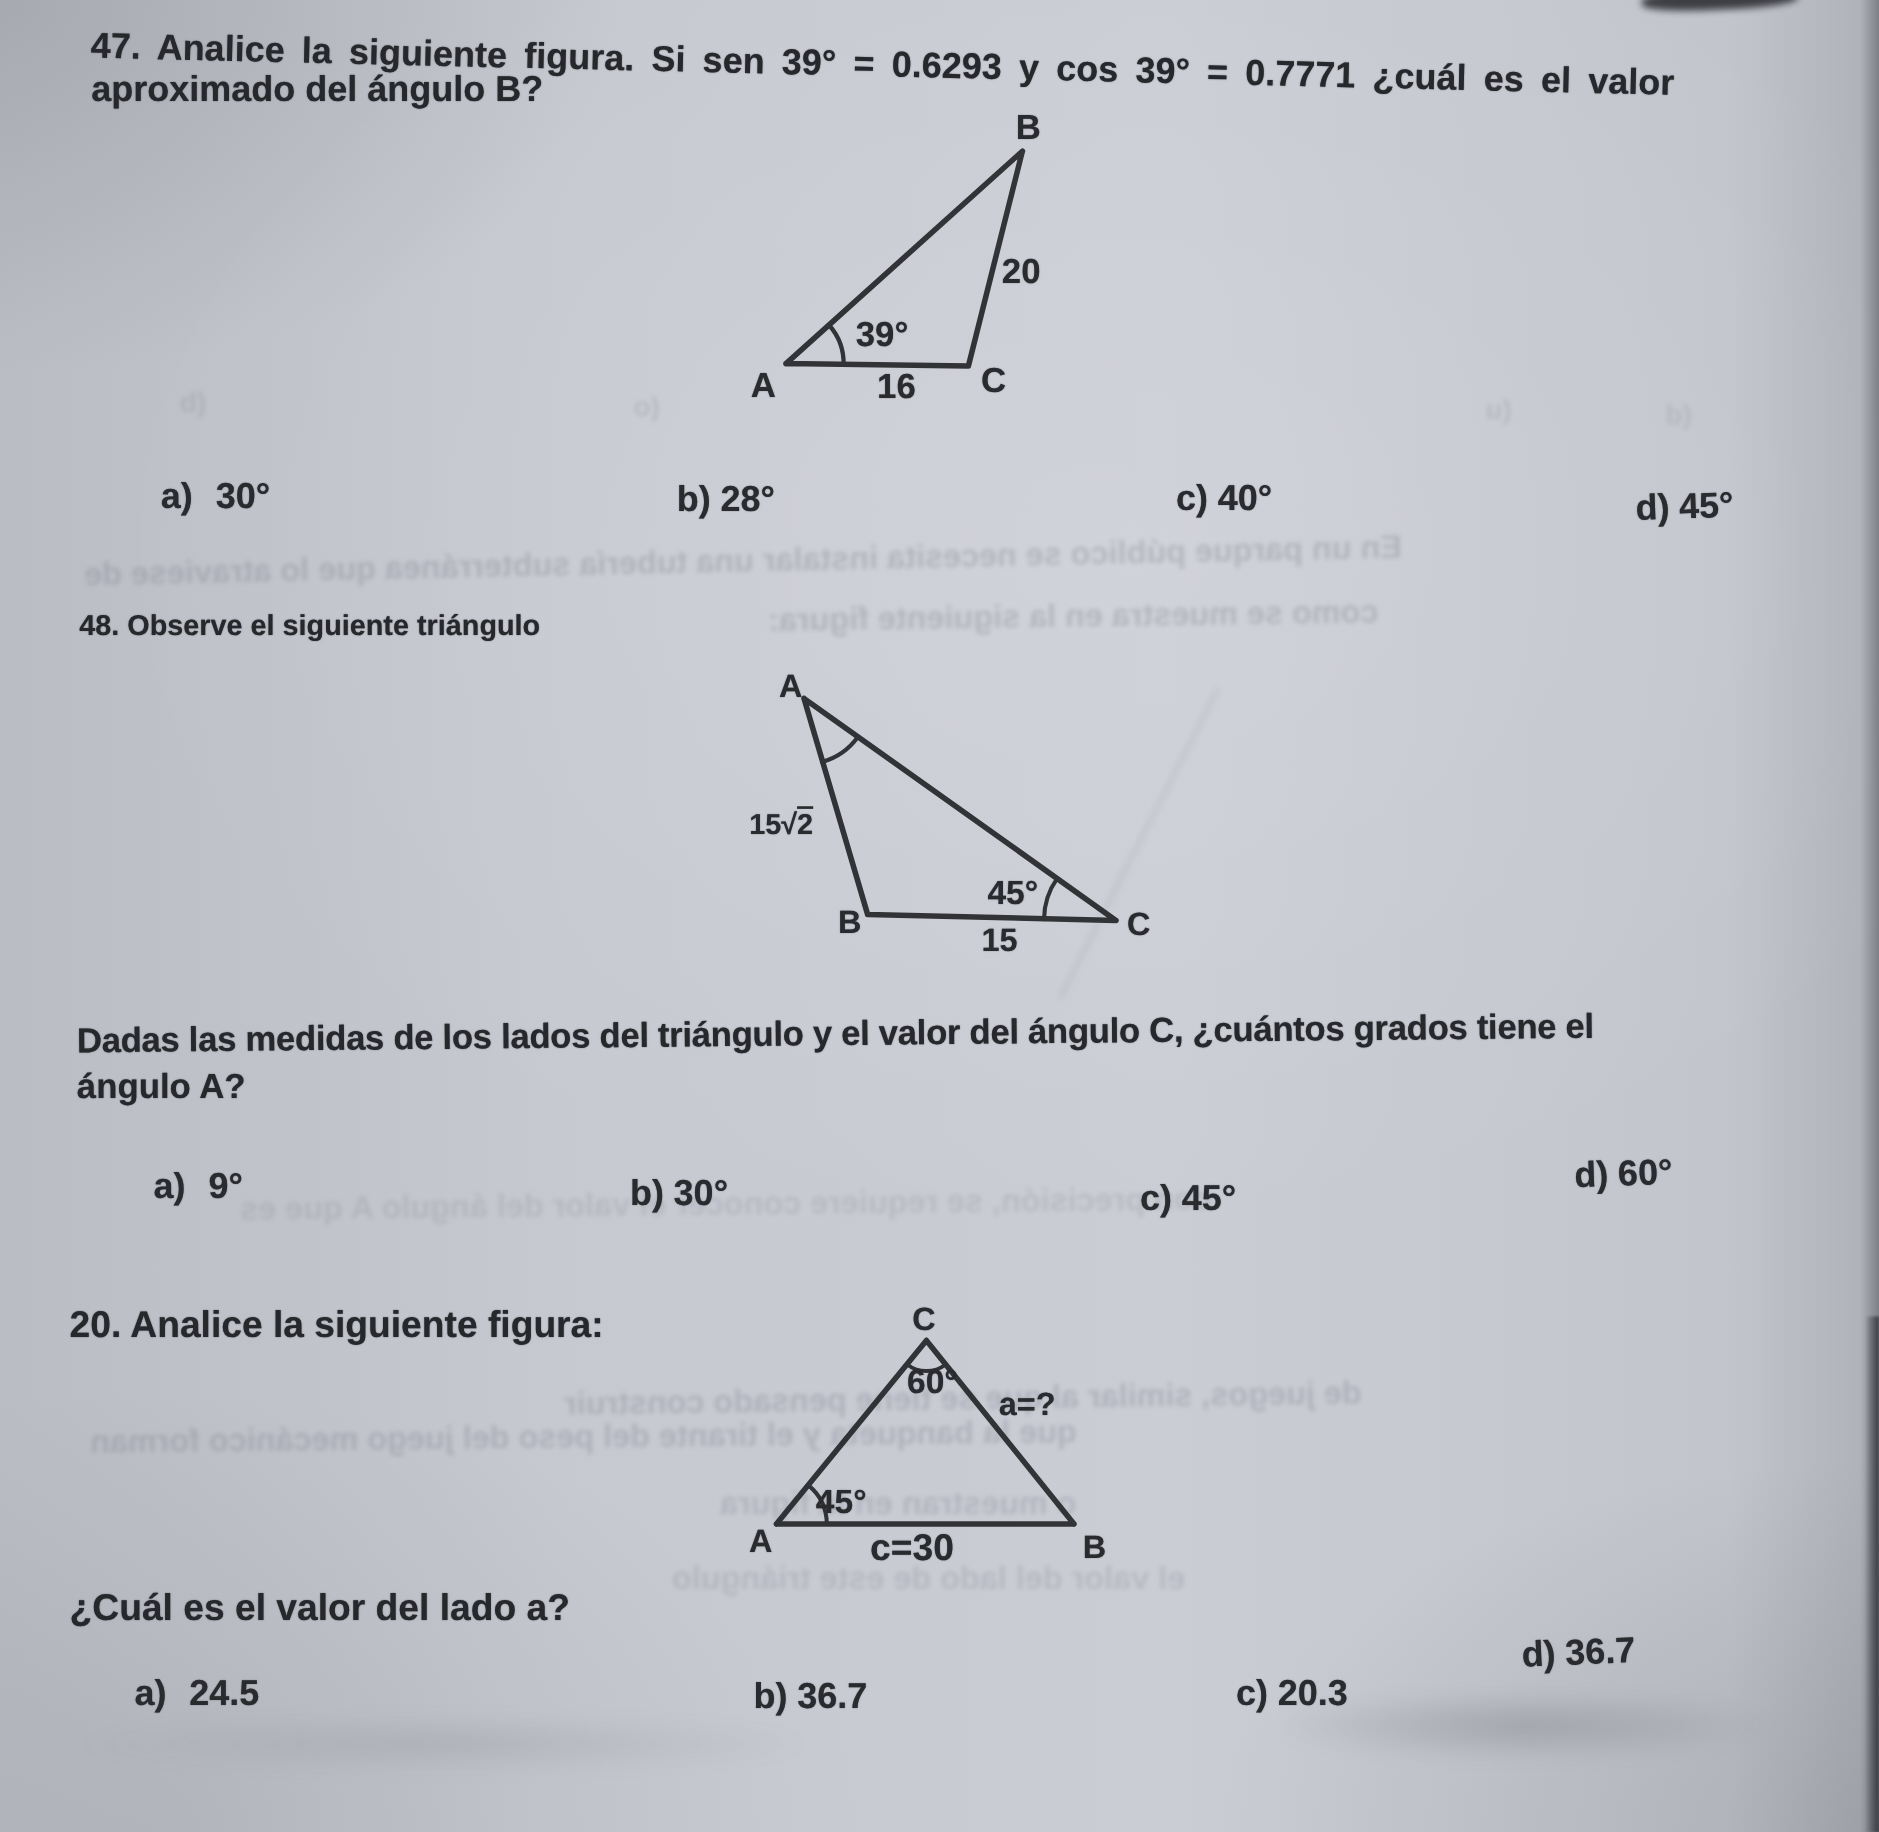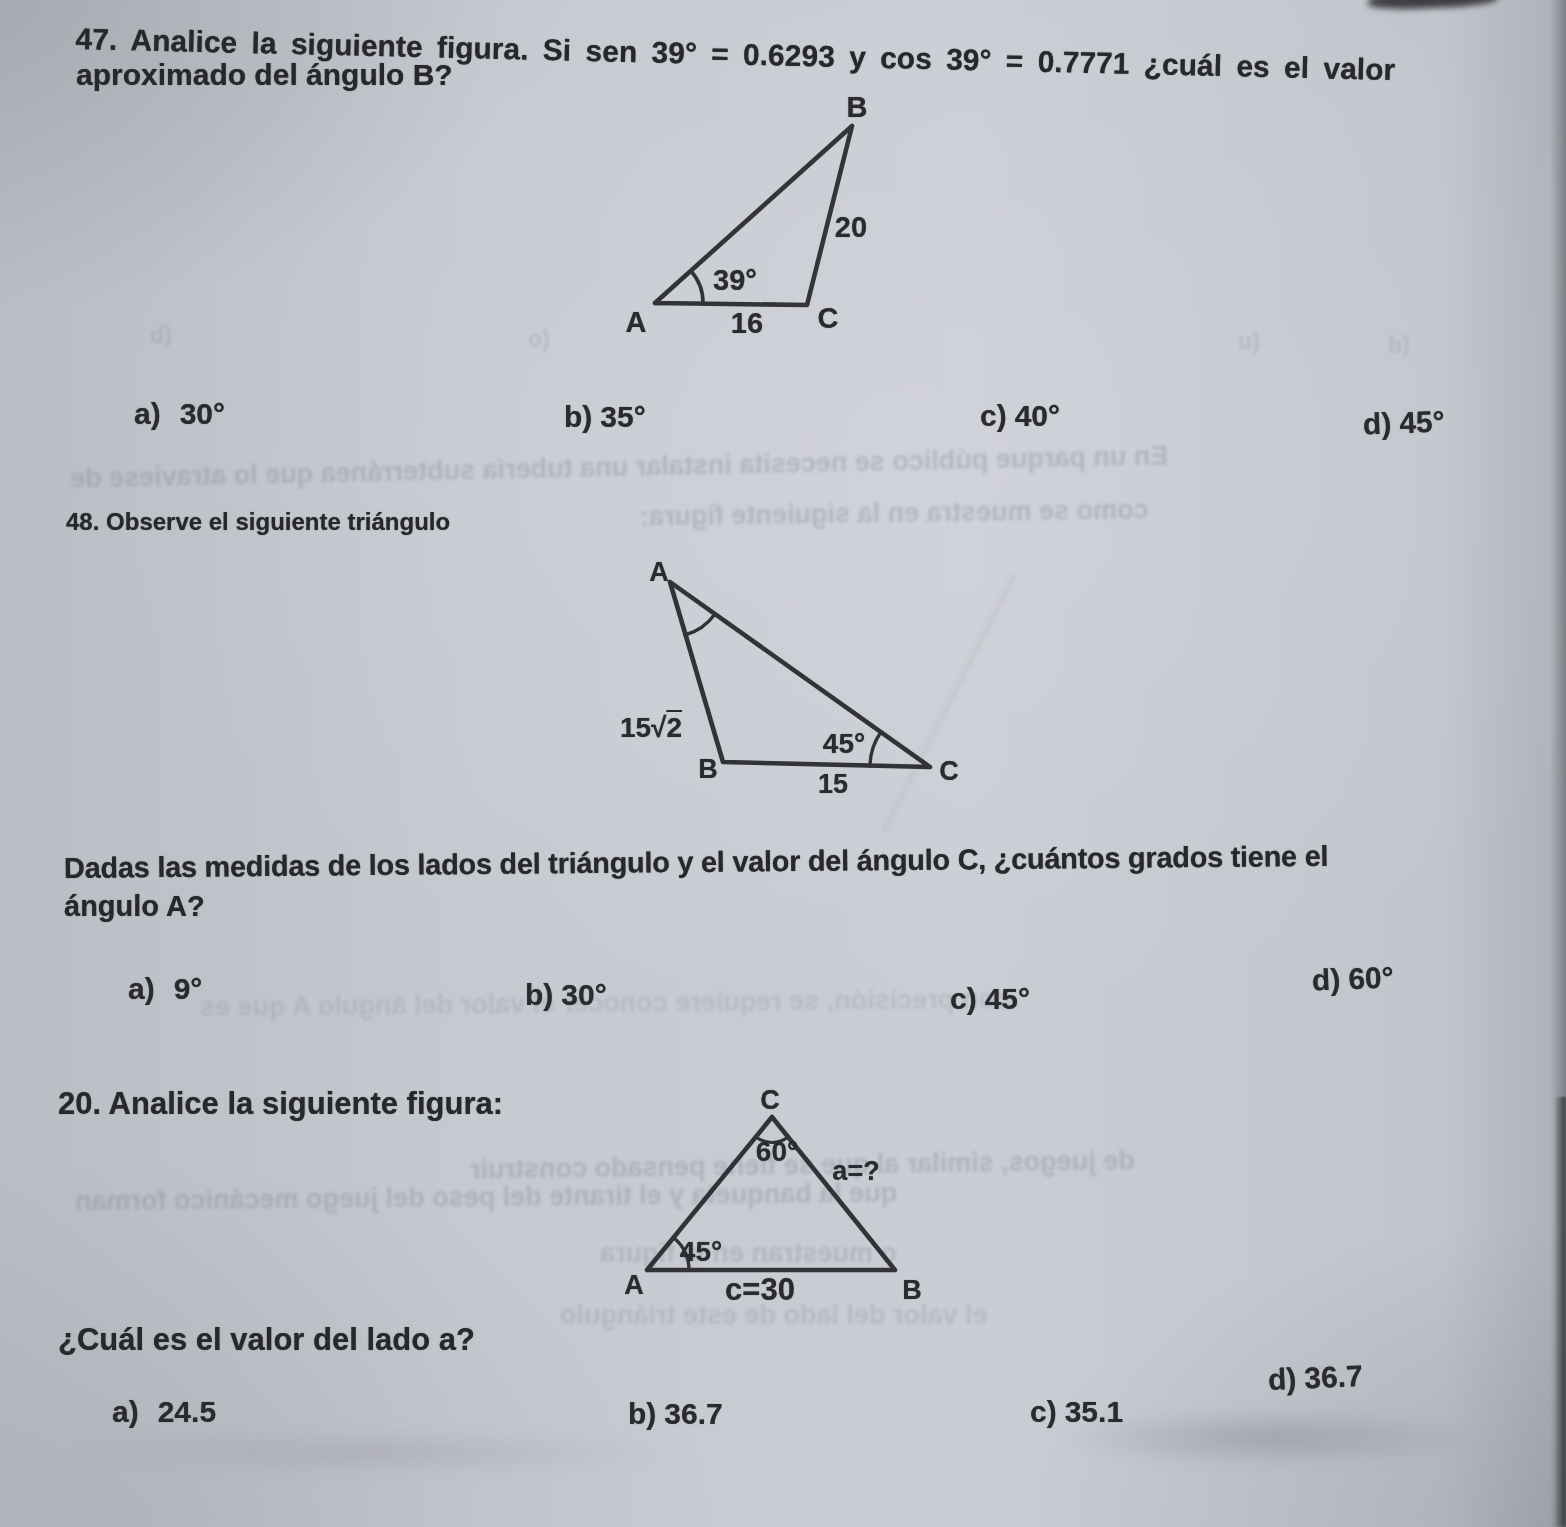--- a/index.html
+++ b/index.html
@@ -98,39 +98,39 @@
     <span class="lbl" style="left:735px;top:280px;">39°</span>
     <span class="lbl" style="left:636px;top:322px;">A</span>
     <span class="lbl" style="left:747px;top:323px;">16</span>
     <span class="lbl" style="left:828px;top:318px;">C</span>
   </div>
 
   <div class="opt" style="left:134px;top:397px;">
     <span class="k">a)</span><span>30°</span>
   </div>
   <div class="opt" style="left:564px;top:400px;">
-    <span class="k" style="margin-right:8px;">b)</span><span>35°</span>
+    <span class="k" style="margin-right:8px;">b)</span><span>28°</span>
   </div>
   <div class="opt" style="left:980px;top:399px;">
     <span class="k" style="margin-right:8px;">c)</span><span>40°</span>
   </div>
   <div class="opt" style="left:1363px;top:406px;transform:rotate(-2deg);">
     <span class="k" style="margin-right:8px;">d)</span><span>45°</span>
   </div>
 </div>
 
 <div>
   <div class="q" style="left:66px;top:508px;font-size:24px;">
     <span>48.</span>
     <span>Observe el siguiente triángulo</span>
   </div>
 
   <div>
     <span class="lbl" style="left:659px;top:572px;font-size:27px;">A</span>
-    <span class="lbl" style="left:651px;top:688px;font-size:28px;margin-top:40px;"><span>15</span><span>√</span><span class="rad">2</span></span>
+    <span class="lbl" style="left:651px;top:688px;font-size:24px;"><span>15</span><span>√</span><span class="rad">2</span></span>
     <span class="lbl" style="left:708px;top:769px;font-size:27px;">B</span>
     <span class="lbl" style="left:833px;top:784px;font-size:27px;">15</span>
     <span class="lbl" style="left:949px;top:771px;font-size:27px;">C</span>
     <span class="lbl" style="left:844px;top:744px;font-size:28px;">45°</span>
   </div>
 
   <div class="q" style="left:64px;top:852px;font-size:29px;letter-spacing:-0.3px;transform:rotate(-0.55deg);transform-origin:0 50%;">Dadas las medidas de los lados del triángulo y el valor del ángulo C, ¿cuántos grados tiene el</div>
   <div class="q" style="left:64px;top:890px;font-size:29px;">ángulo A?</div>
 
   <div class="opt" style="left:128px;top:972px;">
@@ -165,21 +165,21 @@
 
   <div class="q" style="left:58px;top:1322px;font-size:31px;">¿Cuál es el valor del lado a?</div>
 
   <div class="opt" style="left:112px;top:1395px;">
     <span class="k">a)</span><span>24.5</span>
   </div>
   <div class="opt" style="left:628px;top:1397px;">
     <span class="k" style="margin-right:8px;">b)</span><span>36.7</span>
   </div>
   <div class="opt" style="left:1030px;top:1395px;">
-    <span class="k" style="margin-right:8px;">c)</span><span>35.1</span>
+    <span class="k" style="margin-right:8px;">c)</span><span>20.3</span>
   </div>
   <div class="opt" style="left:1268px;top:1361px;transform:rotate(-2.5deg);">
     <span class="k" style="margin-right:8px;">d)</span><span>36.7</span>
   </div>
 </div>
 
 <div class="edge-right"></div>
 <div class="edge-right-low"></div>
 <div class="top-wedge"></div>
 

